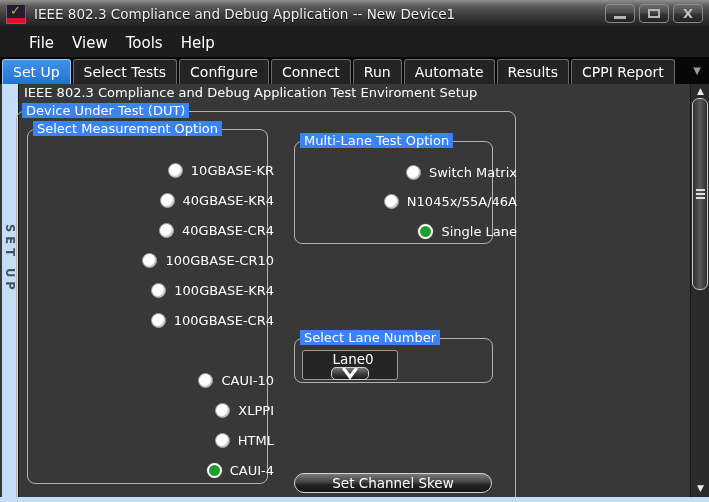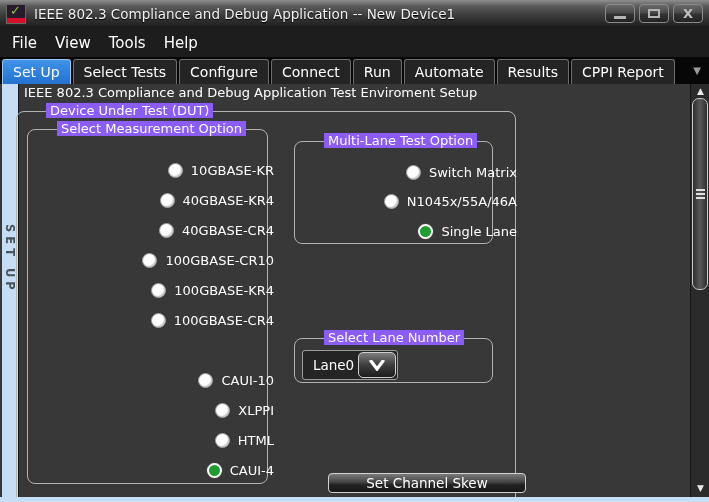--- a/index.html
+++ b/index.html
@@ -27,21 +27,21 @@
     width:30px; height:19px; border:1px solid #8a8a8a; border-radius:4px;
     background:linear-gradient(180deg,#6b6b6b,#4a4a4a 45%,#333 55%,#222);
     display:flex; align-items:center; justify-content:center; color:#b5b5b5;
   }
   .win-btn .min-glyph { width:12px; height:3px; background:#b5b5b5; margin-top:8px; }
   .win-btn .max-glyph { width:12px; height:9px; border:2px solid #b5b5b5; }
   .win-btn.close-btn { color:#c0c0c0; font-size:13px; font-weight:bold; }
   
   .menubar {
     position:absolute; left:0; top:28px; width:709px; height:29px;
-    background:#1d1d1d; display:flex; align-items:center; padding-left:3px;
+    background:#1d1d1d; display:flex; align-items:center; padding-left:20px;
   }
   .menu-item { font-size:15px; color:#fff; padding:0 9px; height:100%; display:flex; align-items:center; }
   
   .tabbar {
     position:absolute; left:0; top:57px; width:709px; height:27px;
     background:#070707; display:flex; align-items:flex-end; padding-left:2px;
   }
   .tab {
     height:25px; display:flex; align-items:center; padding:0 10px;
     background:#242424; color:#fff; font-size:14px; white-space:nowrap;
@@ -65,22 +65,22 @@
   }
   .side-strip-label {
     writing-mode:vertical-rl; color:#46545f; font-size:11.5px; font-weight:bold;
     letter-spacing:4px; margin-top:140px; white-space:pre;
   }
   .page-heading { position:absolute; left:24px; top:1px; font-size:13px; color:#fff; }
   .groupbox {
     position:absolute; border:1px solid #b2b2b2; border-radius:8px;
   }
   .groupbox-label {
-    position:absolute; top:-9px; left:5px; background:#8b5cf6;
-    padding:0 4px; font-size:13px; color:#fff; white-space:nowrap;margin-left:24px;
+    position:absolute; top:-9px; left:5px; background:#3b82f6;
+    padding:0 4px; font-size:13px; color:#fff; white-space:nowrap;
   }
   .dut-box   { left:16px; top:27px;  width:500px; height:395px; }
   .meas-box  { left:10px; top:17px;  width:241px; height:355px; }
   .multi-box { left:277px; top:29px; width:199px; height:103px; }
   .lane-box  { left:277px; top:226px; width:199px; height:45px;text-align:center; }
   .radio-row { position:absolute; left:0; width:100%; height:30px; display:flex; align-items:center;justify-content:flex-end; }
   .radio {
     width:15px; height:15px; border-radius:50%; background:#fff;
     border:1px solid #9a9a9a; margin-right:8px; flex:0 0 auto;
     box-shadow:inset -1px -1px 1px rgba(0,0,0,.25);
@@ -88,36 +88,35 @@
   .radio.selected {
     background:#1d9e2f; border:2px solid #fff; box-shadow:0 0 0 1px #444;
   }
   .radio-label { font-size:13px; color:#fff; white-space:nowrap; }
   .meas-box .radio-row { left:7px; }
   .multi-box .radio-row { left:25px; height:28px; }
   
   .combo {
     position:absolute; left:7px; top:11px; width:96px; height:30px;
     border:1px solid #9c9c9c; border-radius:3px; background:#242424;
-    display:flex; align-items:center;
+    display:flex; align-items:center;flex-direction:column;
   }
   .combo-value { font-size:13.5px; color:#fff; padding-left:6px; flex:1; }
   .combo-btn {
     width:38px; height:26px; margin-right:1px;
     border:1px solid #cfcfcf; border-radius:5px;
     background:linear-gradient(180deg,#7d7d7d,#3d3d3d 50%,#1d1d1d);
     display:flex; align-items:center; justify-content:center;
   }
   .push-btn {
     position:absolute; left:277px; top:361px; width:198px; height:20px;
-    border:1px solid #d2d2d2; border-radius:4px;
+    border:1px solid #d2d2d2; border-radius:12px;
     background:linear-gradient(180deg,#7a7a7a,#444 45%,#232323 60%,#161616);
     color:#fff; font-size:13.5px; display:flex; align-items:center; justify-content:center;
     font-family:"DejaVu Sans","Liberation Sans",sans-serif;
-    margin-left:34px;
   }
   
   .scrollbar {
     position:absolute; right:0; top:0; width:19px; height:413px;
     background:#2b2b2b; border-left:1px solid #161616;
   }
   .scroll-btn {
     position:absolute; left:0; width:19px; height:14px; color:#e8e8e8;
     font-size:9px; display:flex; align-items:center; justify-content:center;
   }

